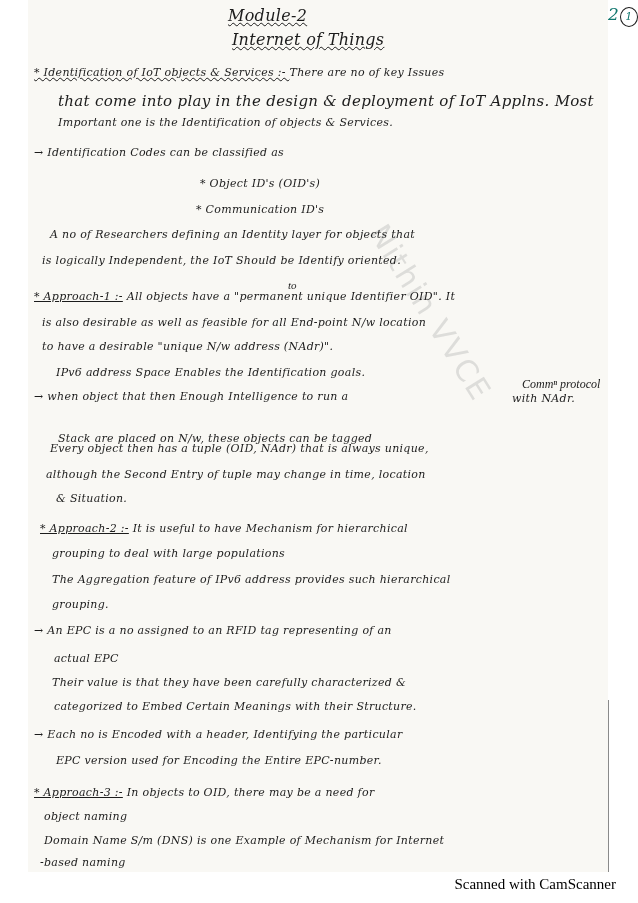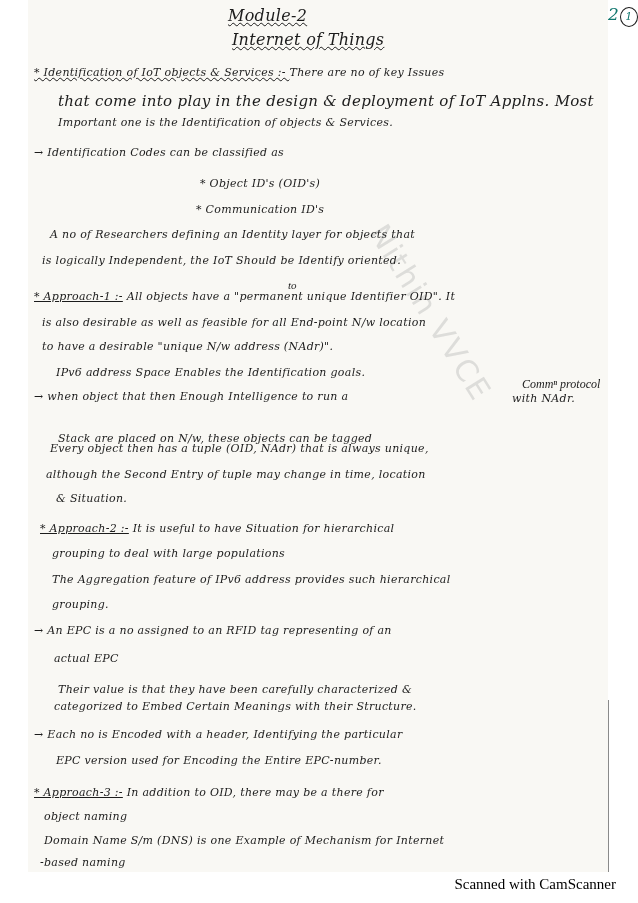--- a/index.html
+++ b/index.html
@@ -65,29 +65,29 @@
 <div class="hw" style="left:42px;top:340px;">to have a desirable "unique N/w address (NAdr)".</div>
 <div class="hw" style="left:56px;top:366px;">IPv6 address Space Enables the Identification goals.</div>
 <div class="sup" style="left:522px;top:377px;font-size:12px;">Commⁿ protocol</div>
 <div class="hw" style="left:34px;top:390px;">→ when object that then Enough Intelligence to run a</div>
 <div class="hw" style="left:512px;top:392px;">with NAdr.</div>
 <div class="hw" style="left:58px;top:416px;margin-top:16px;">Stack are placed on N/w, these objects can be tagged</div>
 <div class="hw" style="left:50px;top:442px;">Every object then has a tuple (OID, NAdr) that is always unique,</div>
 <div class="hw" style="left:46px;top:468px;">although the Second Entry of tuple may change in time, location</div>
 <div class="hw" style="left:56px;top:492px;">&amp; Situation.</div>
 
-<div class="hw" style="left:40px;top:522px;"><span class="us">* Approach-2 :-</span><span> It is useful to have Situation for hierarchical</span></div>
+<div class="hw" style="left:40px;top:522px;"><span class="us">* Approach-2 :-</span><span> It is useful to have Mechanism for hierarchical</span></div>
 <div class="hw" style="left:52px;top:547px;">grouping to deal with large populations</div>
 <div class="hw" style="left:52px;top:573px;">The Aggregation feature of IPv6 address provides such hierarchical</div>
 <div class="hw" style="left:52px;top:598px;">grouping.</div>
 <div class="hw" style="left:34px;top:624px;">→ An EPC is a no assigned to an RFID tag representing of an</div>
 <div class="hw" style="left:54px;top:652px;">actual EPC</div>
-<div class="hw" style="left:58px;top:676px;margin-top:7px;">Their value is that they have been carefully characterized &amp;</div>
+<div class="hw" style="left:52px;top:676px;">Their value is that they have been carefully characterized &amp;</div>
 <div class="hw" style="left:54px;top:700px;">categorized to Embed Certain Meanings with their Structure.</div>
 <div class="hw" style="left:34px;top:728px;">→ Each no is Encoded with a header, Identifying the particular</div>
 <div class="hw" style="left:56px;top:754px;">EPC version used for Encoding the Entire EPC-number.</div>
 
-<div class="hw" style="left:34px;top:786px;"><span class="us">* Approach-3 :-</span><span> In addition to OID, there may be a there for</span></div>
+<div class="hw" style="left:34px;top:786px;"><span class="us">* Approach-3 :-</span><span> In objects to OID, there may be a need for</span></div>
 <div class="hw" style="left:44px;top:810px;">object naming</div>
 <div class="hw" style="left:44px;top:834px;">Domain Name S/m (DNS) is one Example of Mechanism for Internet</div>
 <div class="hw" style="left:40px;top:856px;">-based naming</div>
 
 <div class="footer">Scanned with CamScanner</div>
 
 </body></html>

